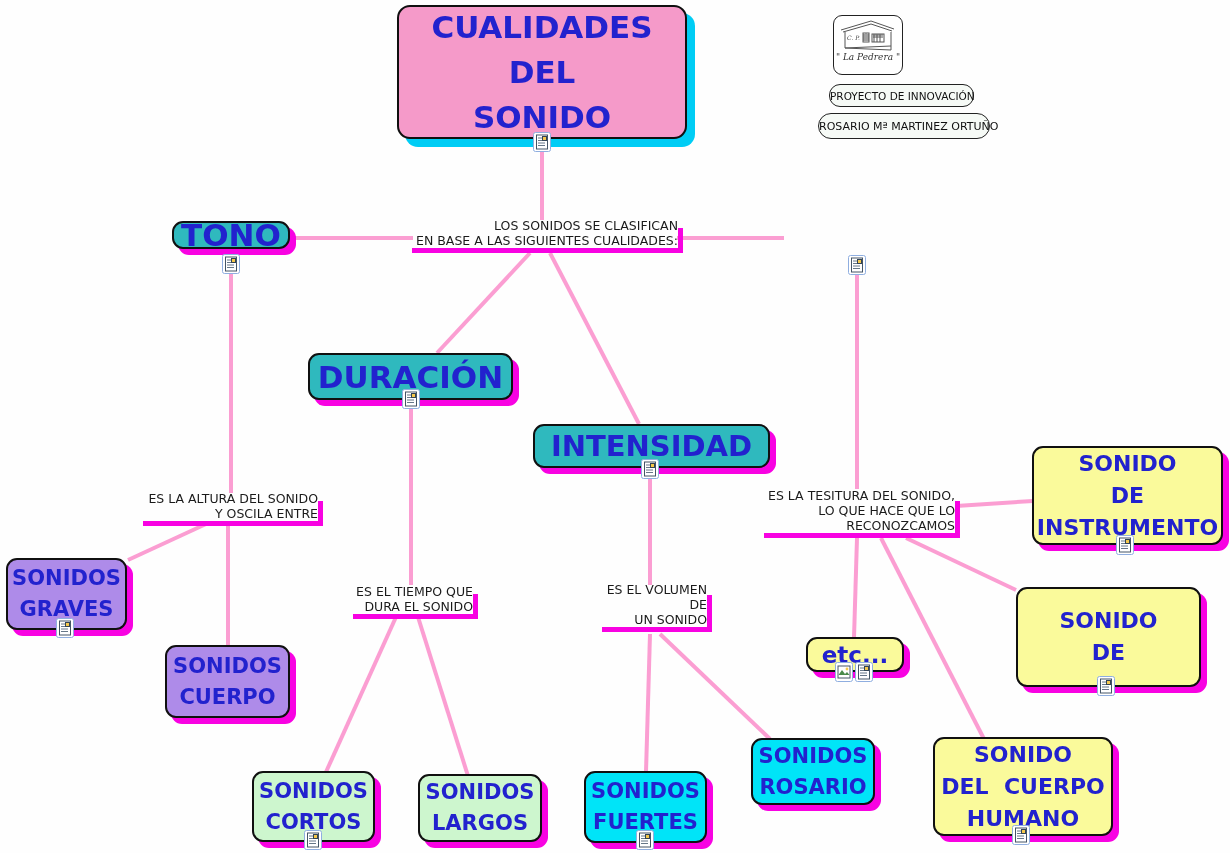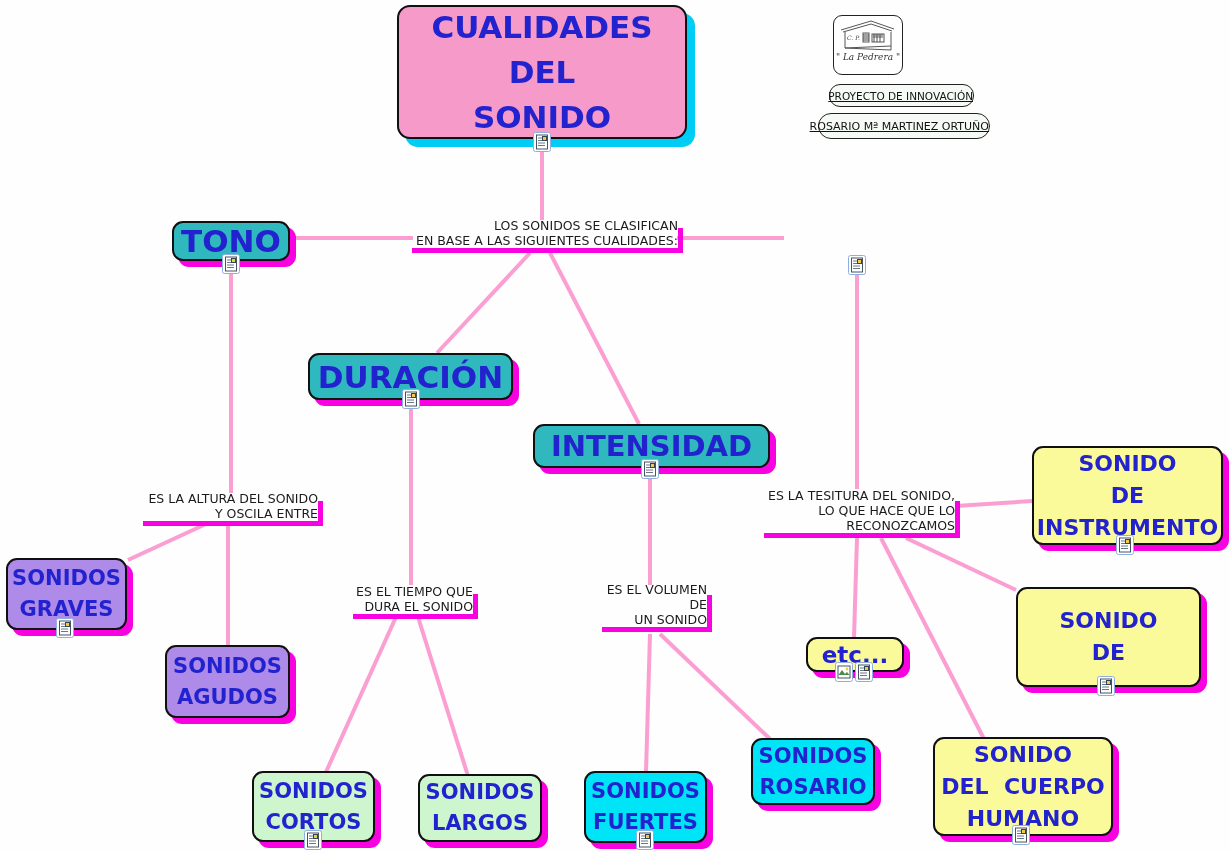--- a/index.html
+++ b/index.html
@@ -25,22 +25,22 @@
     text-align:center;border-bottom:5px solid var(--magenta);box-sizing:border-box;
   }
   .phrase::after{
     content:"";position:absolute;right:-5px;bottom:-5px;width:5px;height:82%;
     background:var(--magenta);
   }
   .phrase .ln{white-space:pre;text-align:right;}
   .map-icon{position:absolute;z-index:3;width:18px;height:20px;display:block;}
   .hdr-pill{
     position:absolute;z-index:2;box-sizing:border-box;background:#F6FAF6;
-    border:1.5px solid #222;display:flex;align-items:center;justify-content:flex-end;
-    color:#111;white-space:pre;text-decoration:underline;
+    border:1.5px solid #222;display:flex;align-items:center;justify-content:flex-start;
+    color:#111;white-space:pre;
   }
   .logo-box{
     position:absolute;z-index:2;box-sizing:border-box;background:#fff;
     border:1.5px solid #222;border-radius:9px;display:flex;flex-direction:column;
     align-items:center;justify-content:flex-start;overflow:hidden;
   }
   .logo-name{font-family:"DejaVu Serif",serif;font-style:italic;font-size:9px;color:#333;margin-top:-2px;white-space:pre;}
 </style>
 </head>
 <body>
@@ -122,41 +122,41 @@
     <div class="ln">DE</div>
     <div class="ln">UN SONIDO</div>
   </div>
 
   <div class="phrase" style="left:764px;top:488px;width:191px;">
     <div class="ln">ES LA TESITURA DEL SONIDO,</div>
     <div class="ln">LO QUE HACE QUE LO</div>
     <div class="ln">RECONOZCAMOS</div>
   </div>
 
-  <div class="cbox" style="left:172px;top:221px;width:118px;height:40px;background:var(--box-teal);font-size:31px;">
+  <div class="cbox" style="left:172px;top:221px;width:118px;height:28px;background:var(--box-teal);font-size:31px;">
     <div class="ln">TONO</div>
   </div>
 
 
   <div class="cbox" style="left:308px;top:353px;width:205px;height:47px;background:var(--box-teal);font-size:31px;">
     <div class="ln">DURACIÓN</div>
   </div>
 
   <div class="cbox" style="left:533px;top:424px;width:237px;height:44px;background:var(--box-teal);font-size:29px;">
     <div class="ln">INTENSIDAD</div>
   </div>
 
   <div class="cbox" style="left:6px;top:558px;width:121px;height:72px;background:var(--box-purple);font-size:21px;line-height:31px;">
     <div class="ln">SONIDOS</div>
     <div class="ln">GRAVES</div>
   </div>
 
   <div class="cbox" style="left:165px;top:645px;width:125px;height:73px;background:var(--box-purple);font-size:21px;line-height:31px;">
     <div class="ln">SONIDOS</div>
-    <div class="ln">AGUDOS</div>
+    <div class="ln">CUERPO</div>
   </div>
 
   <div class="cbox" style="left:252px;top:771px;width:123px;height:71px;background:var(--box-green);font-size:21px;line-height:31px;">
     <div class="ln">SONIDOS</div>
     <div class="ln">CORTOS</div>
   </div>
 
   <div class="cbox" style="left:418px;top:774px;width:124px;height:68px;background:var(--box-green);font-size:21px;line-height:31px;">
     <div class="ln">SONIDOS</div>
     <div class="ln">LARGOS</div>

